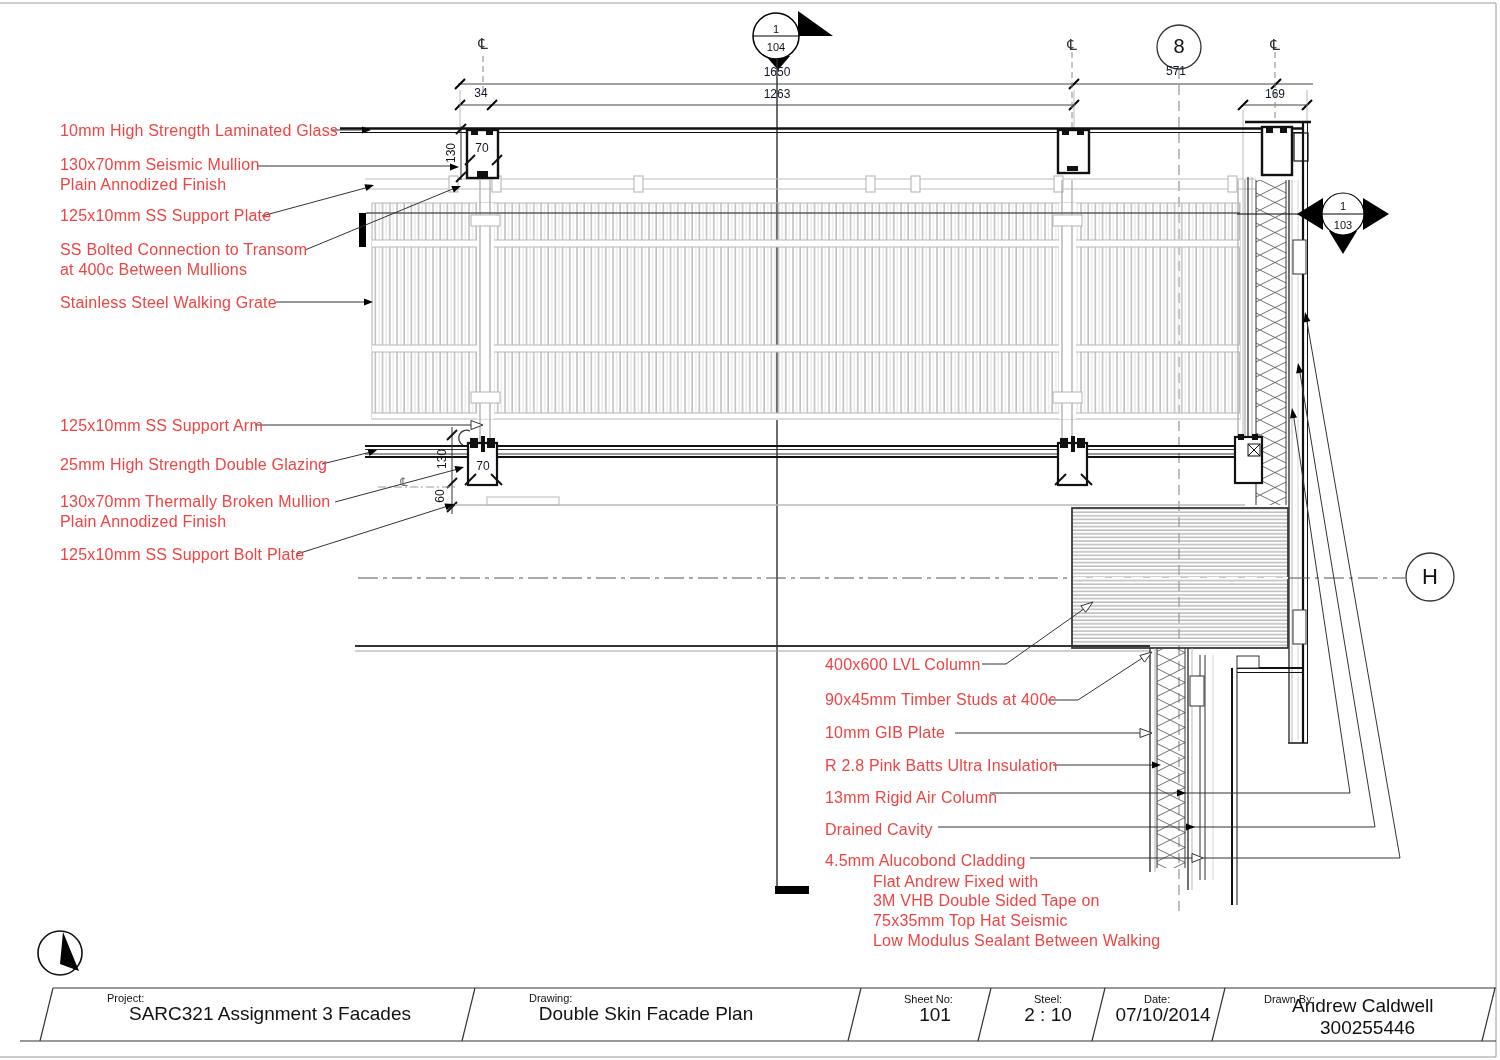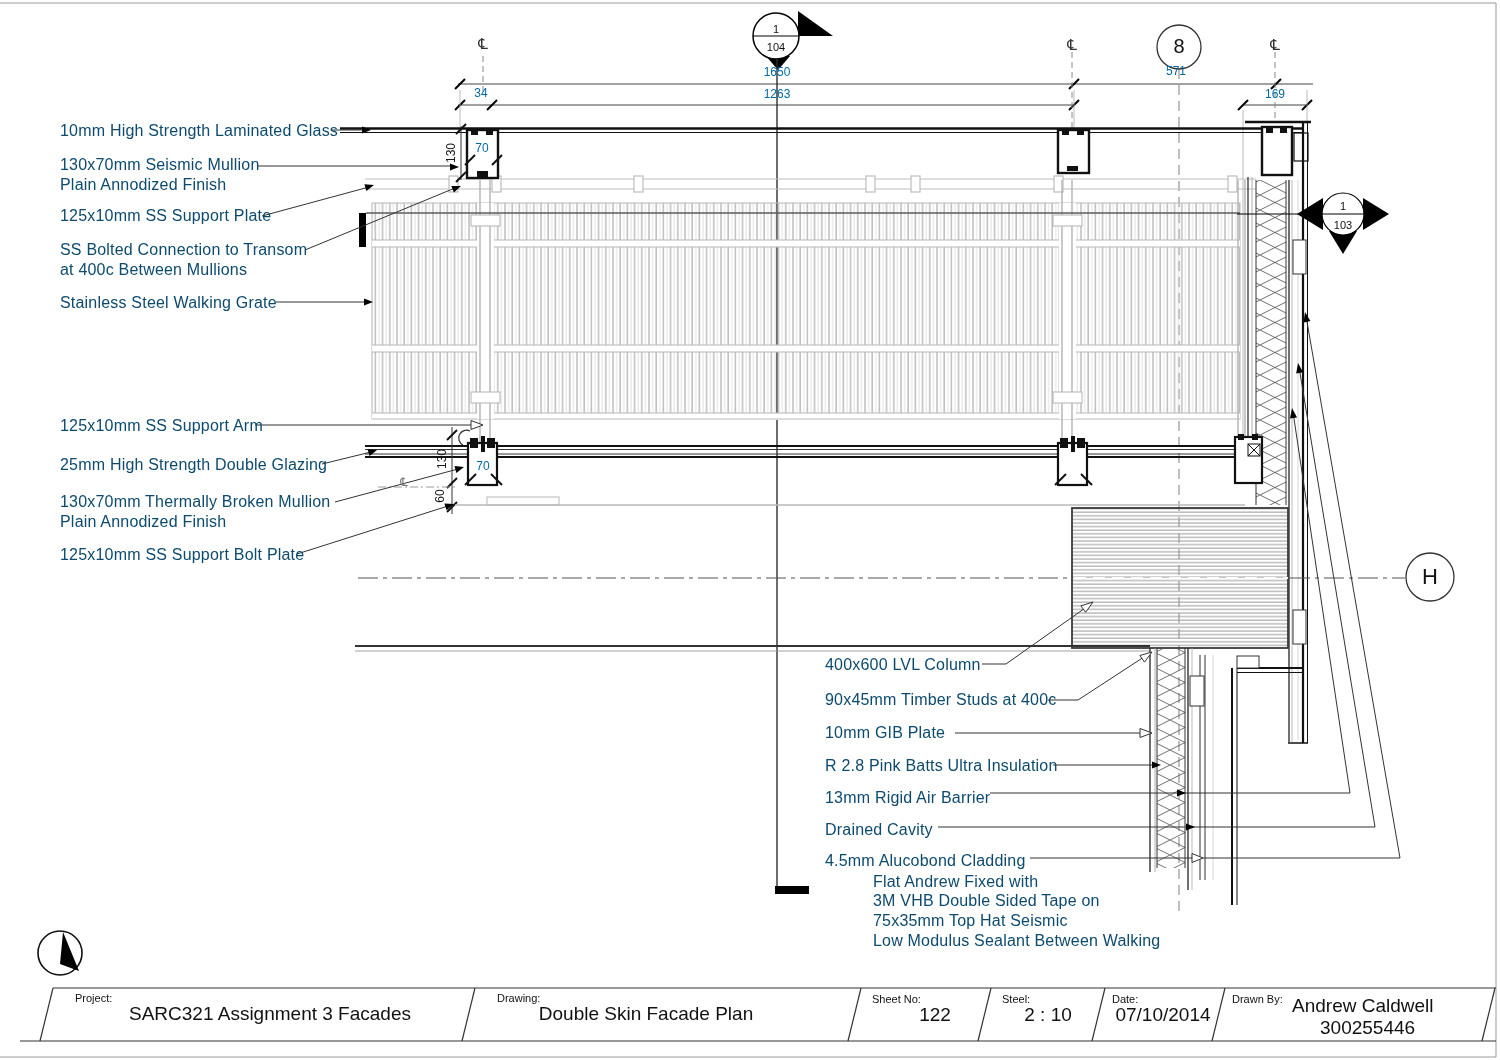--- a/index.html
+++ b/index.html
@@ -1,28 +1,28 @@
 <!DOCTYPE html>
 <html><head>
 <meta charset="utf-8">
 <style>
   html,body{margin:0;padding:0;background:#ffffff;}
   #canvas{position:relative;width:1500px;height:1060px;background:#ffffff;overflow:hidden;
           font-family:"Liberation Sans",sans-serif;}
   #linework{position:absolute;left:0;top:0;}
-  .lbl{position:absolute;font:16px/1.25 "Liberation Sans",sans-serif;color:#0c4a6e;
+  .lbl{position:absolute;font:16px/1.25 "Liberation Sans",sans-serif;color:#ef4444;
        letter-spacing:.2px;white-space:nowrap;}
-  .dim{position:absolute;font:12px "Liberation Sans",sans-serif;color:#0369a1;white-space:nowrap;
+  .dim{position:absolute;font:12px "Liberation Sans",sans-serif;color:#0f172a;white-space:nowrap;
        transform:translateX(-50%);}
   .dimr{position:absolute;font:12px "Liberation Sans",sans-serif;color:#161616;white-space:nowrap;
        transform:translate(-50%,-50%) rotate(-90deg);}
   .mk{position:absolute;font:11px "Liberation Sans",sans-serif;color:#111;white-space:nowrap;
       transform:translateX(-50%);}
   .cl{position:absolute;font:15px "DejaVu Sans",sans-serif;color:#333;transform:translateX(-50%);}
-  .tb-lab{position:absolute;font:11px "Liberation Sans",sans-serif;color:#111;white-space:nowrap;}
+  .tb-lab{position:absolute;font:11px "Liberation Sans",sans-serif;color:#111;white-space:nowrap;margin-left:32px;}
   .tb-val{position:absolute;font:19px "Liberation Sans",sans-serif;color:#111;white-space:nowrap;}
   .ctr{transform:translateX(-50%);}
 </style>
 </head>
 <body>
 
 <div id="canvas">
 
 <svg id="linework" width="1500" height="1060" viewBox="0 0 1500 1060">
   <defs>
@@ -334,21 +334,21 @@
 <div class="lbl" style="left:60px;top:416px">125x10mm SS Support Arm</div>
 <div class="lbl" style="left:60px;top:455px">25mm High Strength Double Glazing</div>
 <div class="lbl" style="left:60px;top:492px">130x70mm Thermally Broken Mullion</div>
 <div class="lbl" style="left:60px;top:512px">Plain Annodized Finish</div>
 <div class="lbl" style="left:60px;top:545px">125x10mm SS Support Bolt Plate</div>
 
 <div class="lbl" style="left:825px;top:655px">400x600 LVL Column</div>
 <div class="lbl" style="left:825px;top:690px">90x45mm Timber Studs at 400c</div>
 <div class="lbl" style="left:825px;top:723px">10mm GIB Plate</div>
 <div class="lbl" style="left:825px;top:756px">R 2.8 Pink Batts Ultra Insulation</div>
-<div class="lbl" style="left:825px;top:788px">13mm Rigid Air Barrier</div>
+<div class="lbl" style="left:825px;top:788px">13mm Rigid Air Column</div>
 <div class="lbl" style="left:825px;top:820px">Drained Cavity</div>
 <div class="lbl" style="left:825px;top:851px">4.5mm Alucobond Cladding</div>
 <div class="lbl" style="left:873px;top:872px">Flat Andrew Fixed with</div>
 <div class="lbl" style="left:873px;top:891px">3M VHB Double Sided Tape on</div>
 <div class="lbl" style="left:873px;top:911px">75x35mm Top Hat Seismic</div>
 <div class="lbl" style="left:873px;top:931px">Low Modulus Sealant Between Walking</div>
 
 <div class="dim" style="left:481px;top:86px">34</div>
 <div class="dim" style="left:777px;top:65px">1650</div>
 <div class="dim" style="left:777px;top:87px">1263</div>
@@ -369,21 +369,21 @@
 <div class="cl" style="left:483px;top:35px">℄</div>
 <div class="cl" style="left:1072px;top:36px">℄</div>
 <div class="cl" style="left:1275px;top:36px">℄</div>
 <div class="cl" style="left:404px;top:475px;font-size:12px;color:#777">℄</div>
 
 <div class="tb-lab" style="left:75px;top:992px">Project:</div>
 <div class="tb-val ctr" style="left:270px;top:1003px">SARC321 Assignment 3 Facades</div>
 <div class="tb-lab" style="left:497px;top:992px">Drawing:</div>
 <div class="tb-val ctr" style="left:646px;top:1003px">Double Skin Facade Plan</div>
 <div class="tb-lab" style="left:872px;top:993px">Sheet No:</div>
-<div class="tb-val ctr" style="left:935px;top:1004px">122</div>
+<div class="tb-val ctr" style="left:935px;top:1004px">101</div>
 <div class="tb-lab" style="left:1002px;top:993px">Steel:</div>
 <div class="tb-val ctr" style="left:1048px;top:1004px">2 : 10</div>
 <div class="tb-lab" style="left:1112px;top:993px">Date:</div>
 <div class="tb-val ctr" style="left:1163px;top:1004px">07/10/2014</div>
 <div class="tb-lab" style="left:1232px;top:993px">Drawn By:</div>
 <div class="tb-val" style="left:1292px;top:995px">Andrew Caldwell</div>
 <div class="tb-val" style="left:1320px;top:1017px">300255446</div>
 
 </div>
 

